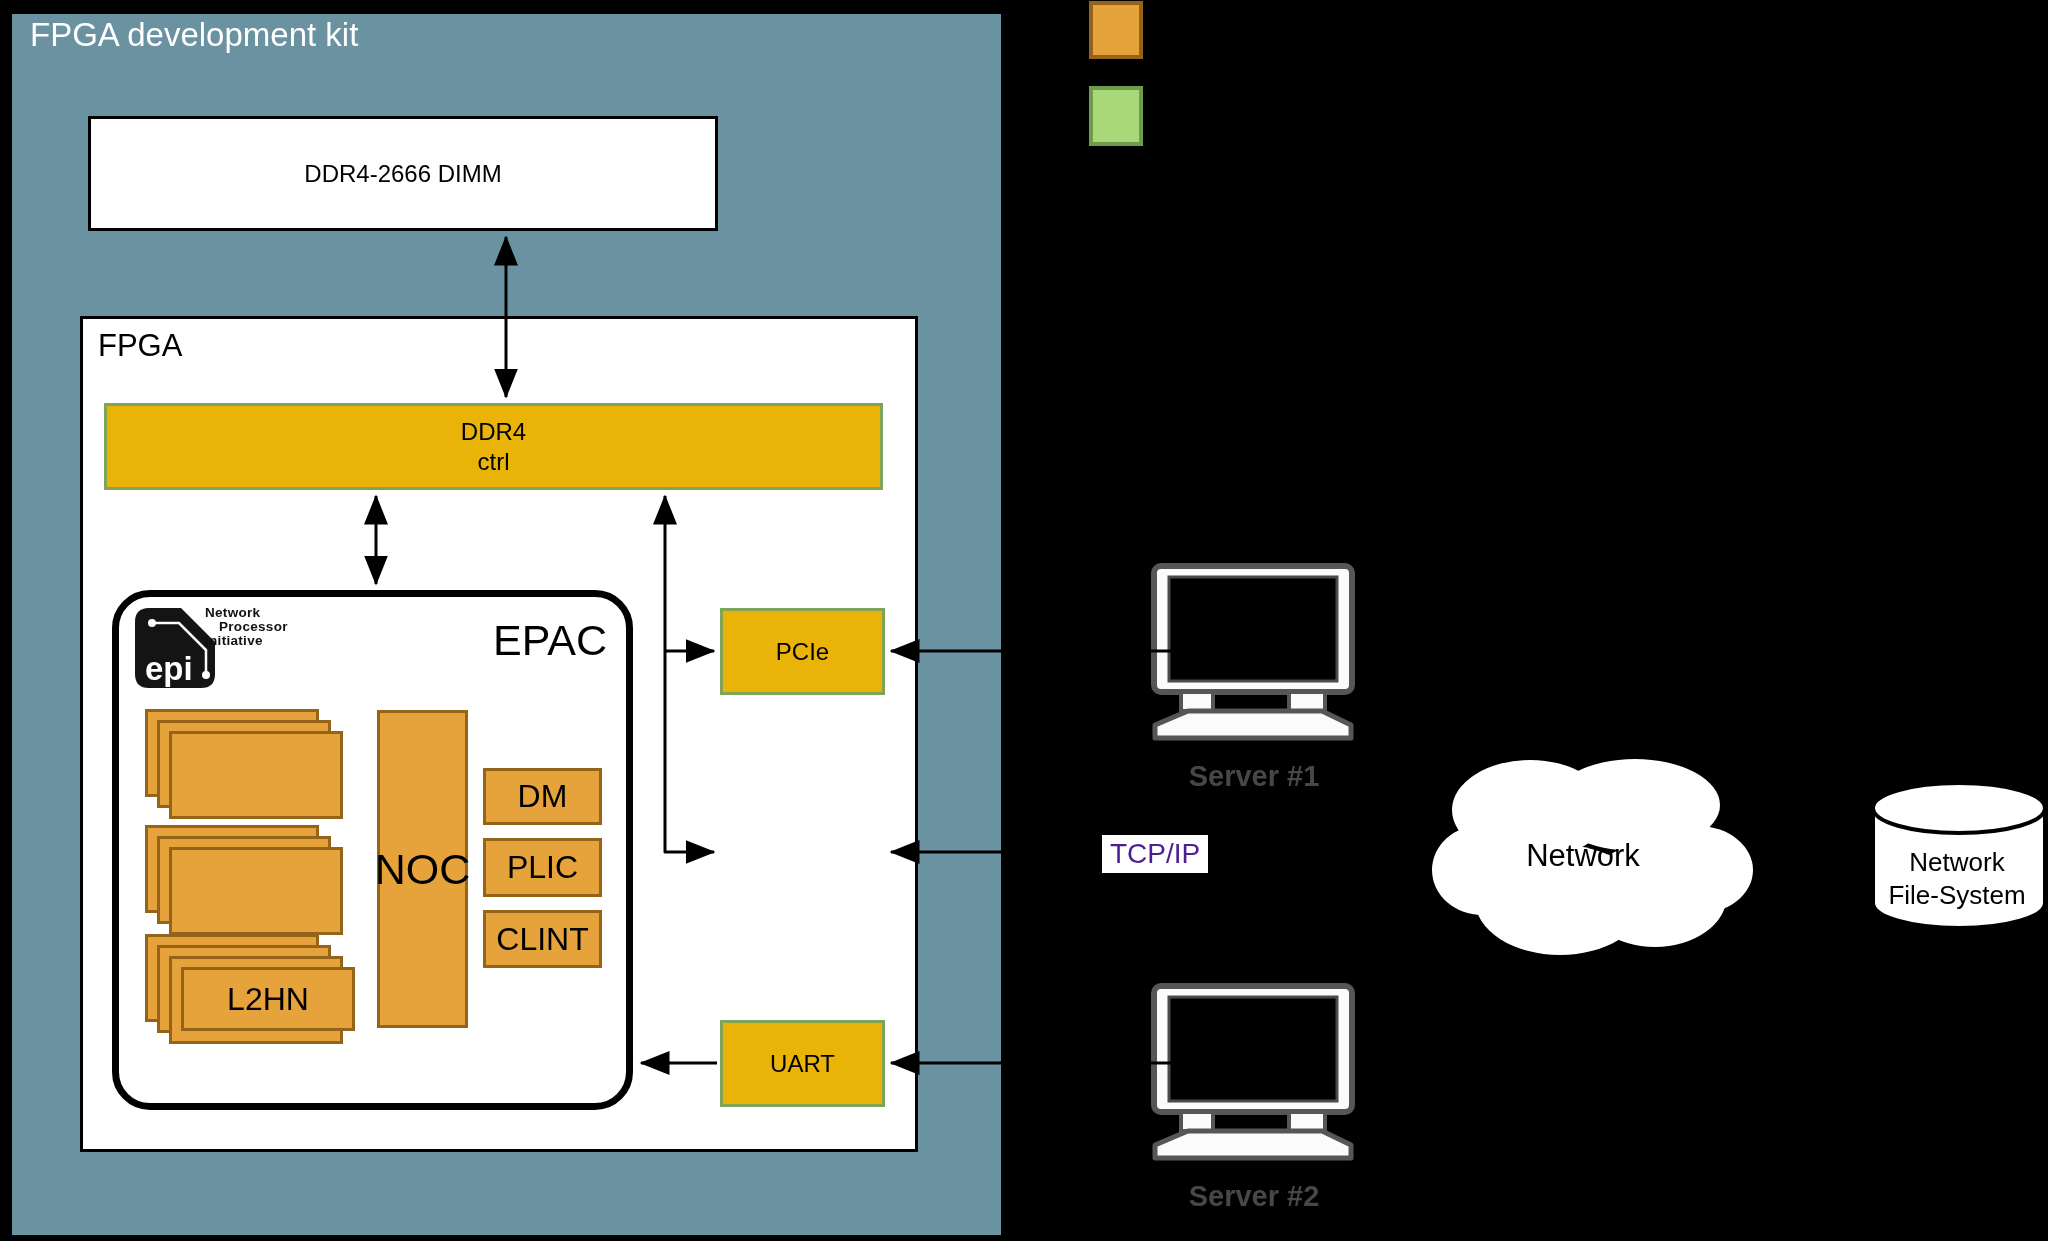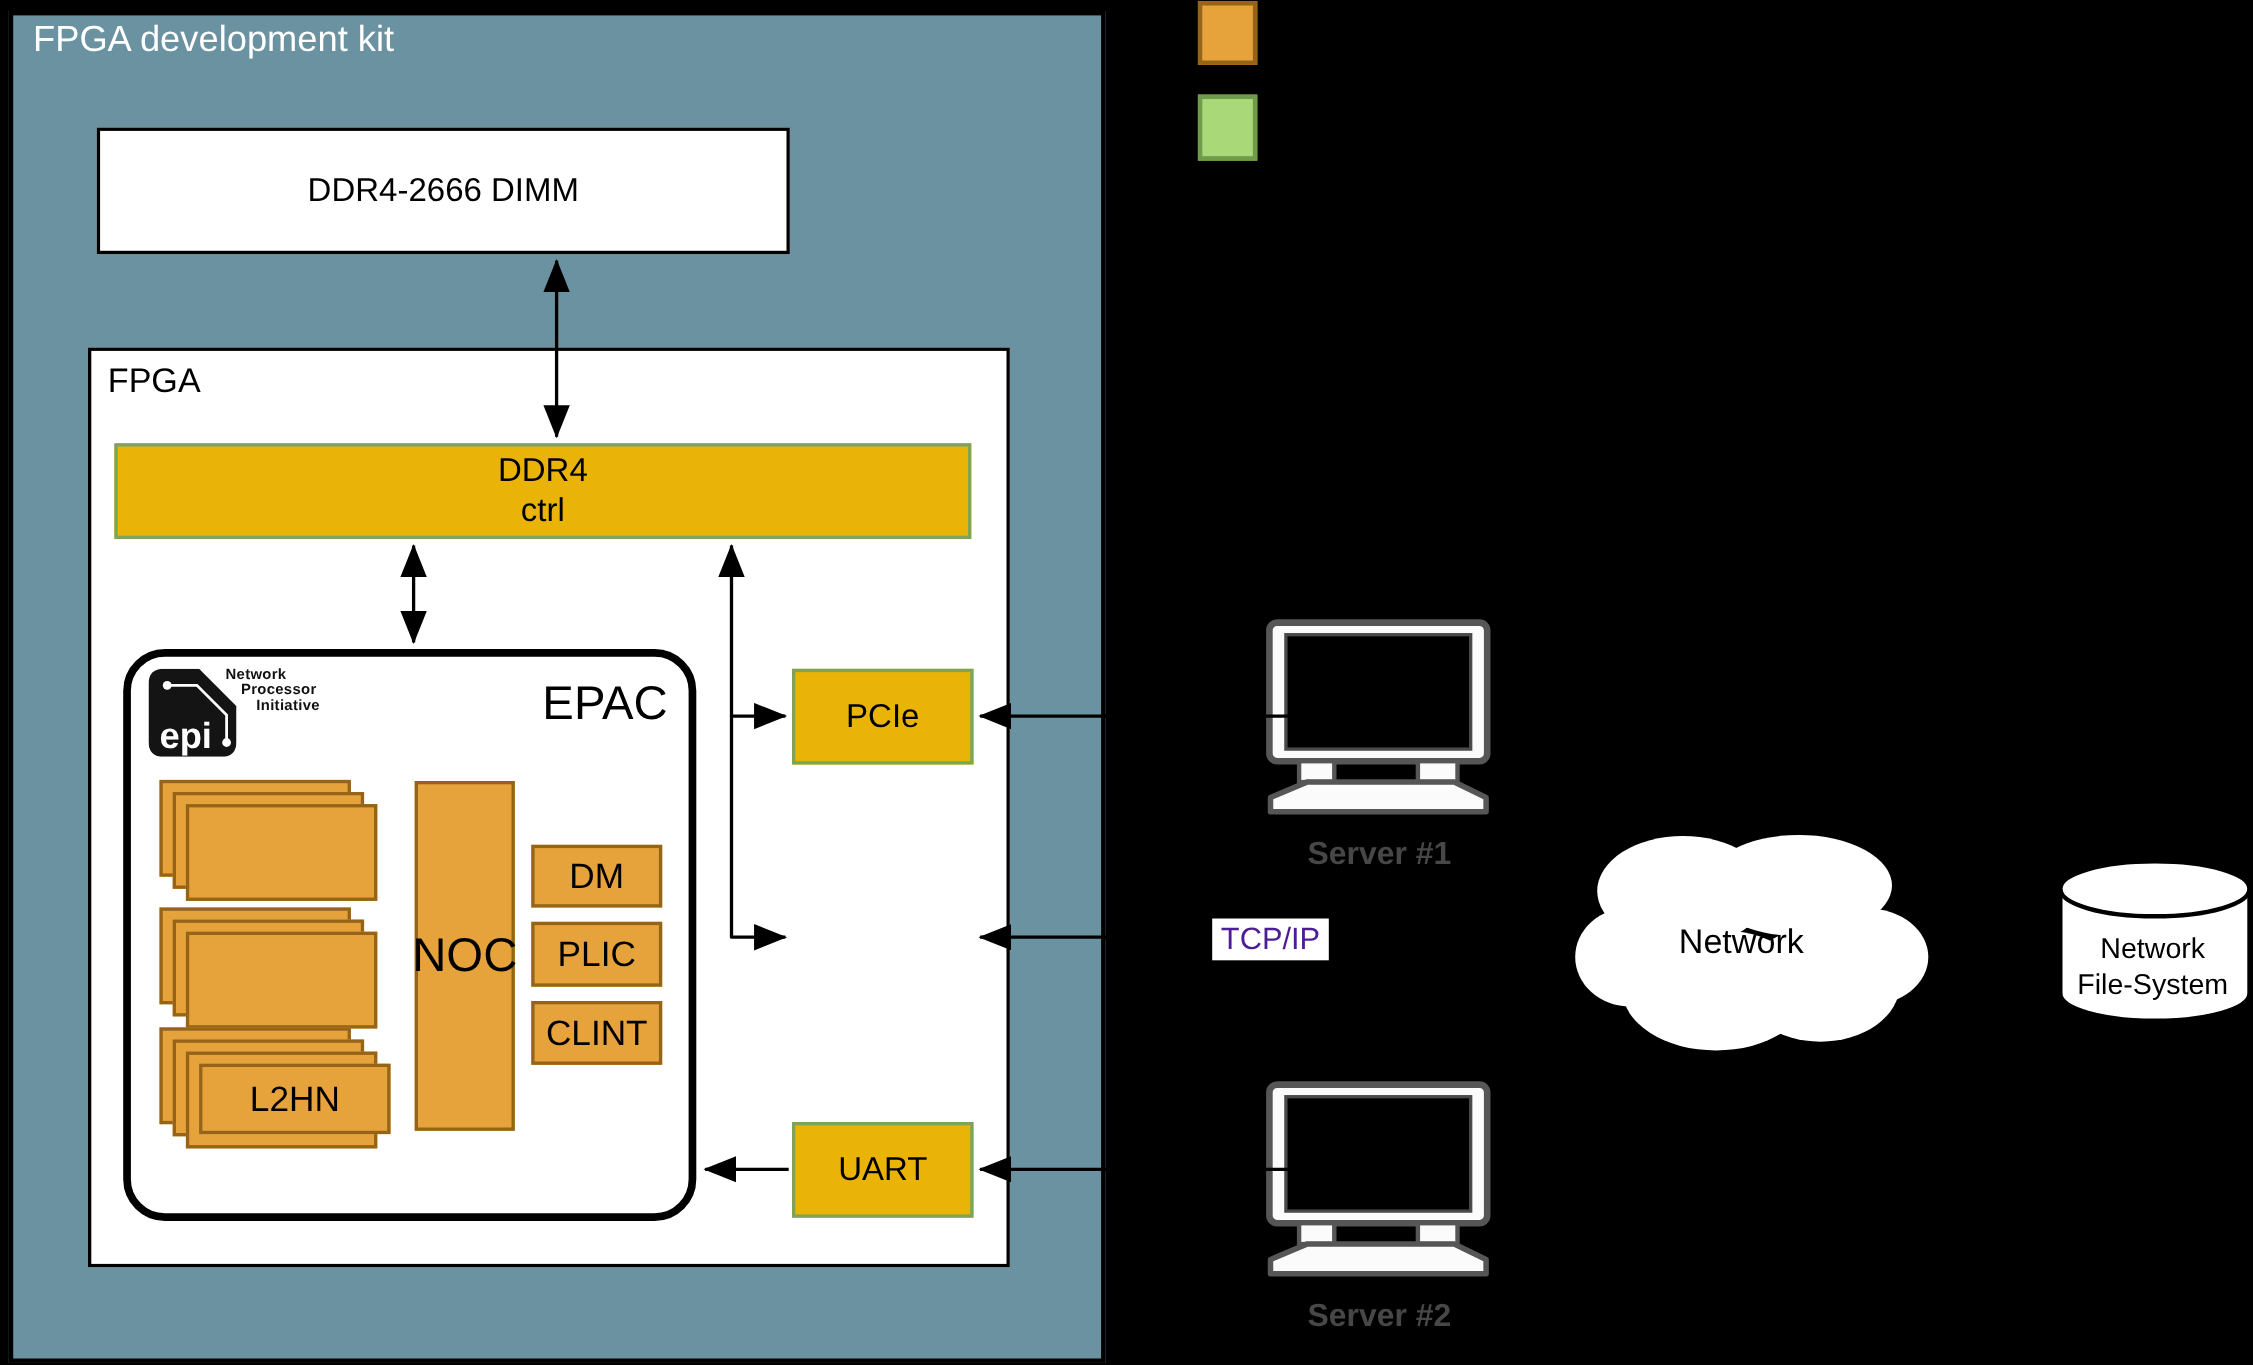--- a/index.html
+++ b/index.html
@@ -5,21 +5,21 @@
   html,body{margin:0;padding:0;background:#000;}
   #canvas{position:relative;width:2048px;height:1241px;background:#000;overflow:hidden;
           font-family:"Liberation Sans",sans-serif;}
   .abs{position:absolute;box-sizing:border-box;}
   .label{display:flex;align-items:center;justify-content:center;text-align:center;color:#000;}
   .white-box{background:#fff;border:3px solid #000;}
   .green-box{background:#eab308;border:3px solid #7EA557;}
   .orange-box{background:#E6A33C;border:3px solid #966419;}
   .board{background:#6A92A0;border:4px solid #000;}
   .board-title{color:#fff;font-size:33px;}
-  .fs33{font-size:30px;} .fs34{font-size:43px;} .fs32{font-size:32px;} .fs31{font-size:31px;}
+  .fs33{font-size:24px;} .fs34{font-size:43px;} .fs32{font-size:32px;} .fs31{font-size:31px;}
   .epac{background:#fff;border:7px solid #000;border-radius:38px;}
   .stack-layer{background:#E6A33C;border:3px solid #966419;}
   .two-line{flex-direction:column;line-height:1.22;}
   .logo-text div{font-size:13.5px;font-weight:bold;color:#111;line-height:14px;letter-spacing:.3px;}
   .server-label{color:#474747;font-size:29px;font-weight:bold;text-align:center;}
   .tcpip{background:#fff;color:#4c1d95;font-size:28px;}
   .overlay{position:absolute;left:0;top:0;z-index:5;pointer-events:none;}
   .above{z-index:6;}
 </style>
 </head>
@@ -46,21 +46,21 @@
   <svg class="abs" style="left:135px;top:608px;" width="80" height="80" viewBox="0 0 80 80">
     <path d="M14,0 H46 L80,34 V66 Q80,80 66,80 H14 Q0,80 0,66 V14 Q0,0 14,0 Z" fill="#141414"></path>
     <circle cx="17" cy="15" r="4" fill="#fff"></circle>
     <polyline points="17,15 44,15 71,42 71,64" fill="none" stroke="#fff" stroke-width="2.5"></polyline>
     <circle cx="71" cy="67" r="4" fill="#fff"></circle>
     <text x="10" y="72" font-family="Liberation Sans, sans-serif" font-size="33" font-weight="bold" fill="#fff">epi</text>
   </svg>
   <div class="abs logo-text" style="left:205px;top:606px;">
     <div style="margin-left:0;">Network</div>
     <div style="margin-left:14px;">Processor</div>
-    <div style="margin-left:28px;">Initiative</div>
+    <div style="">Initiative</div>
   </div>
 
   <div class="abs stack-layer" style="left:145px;top:709px;width:174px;height:88px;"></div>
   <div class="abs stack-layer" style="left:157px;top:720px;width:174px;height:88px;"></div>
   <div class="abs stack-layer" style="left:169px;top:731px;width:174px;height:88px;"></div>
 
   <div class="abs stack-layer" style="left:145px;top:825px;width:174px;height:88px;"></div>
   <div class="abs stack-layer" style="left:157px;top:836px;width:174px;height:88px;"></div>
   <div class="abs stack-layer" style="left:169px;top:847px;width:174px;height:88px;"></div>
 

